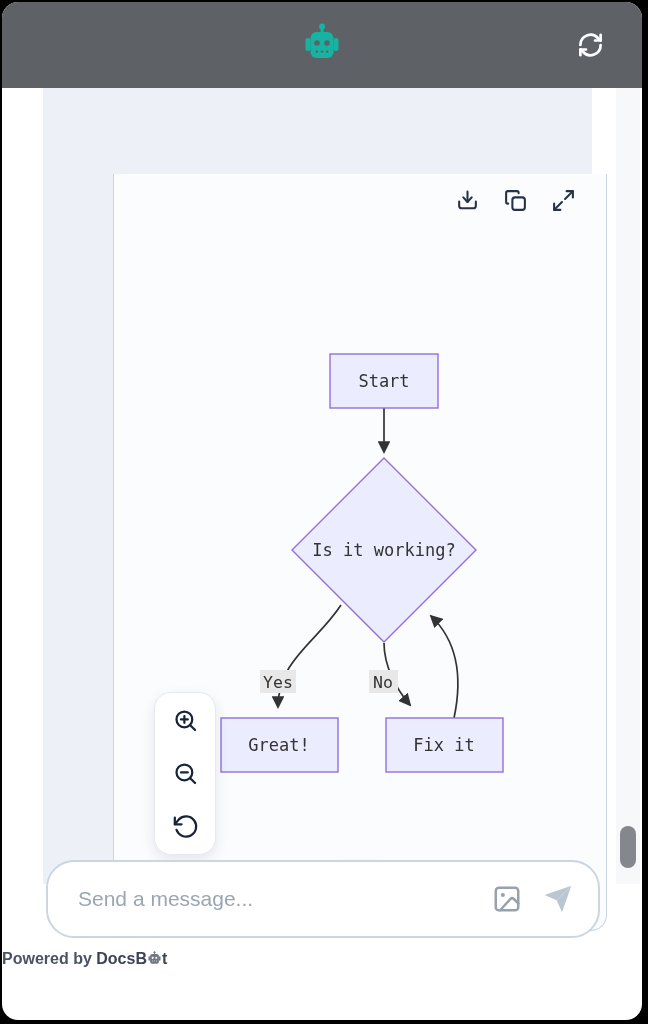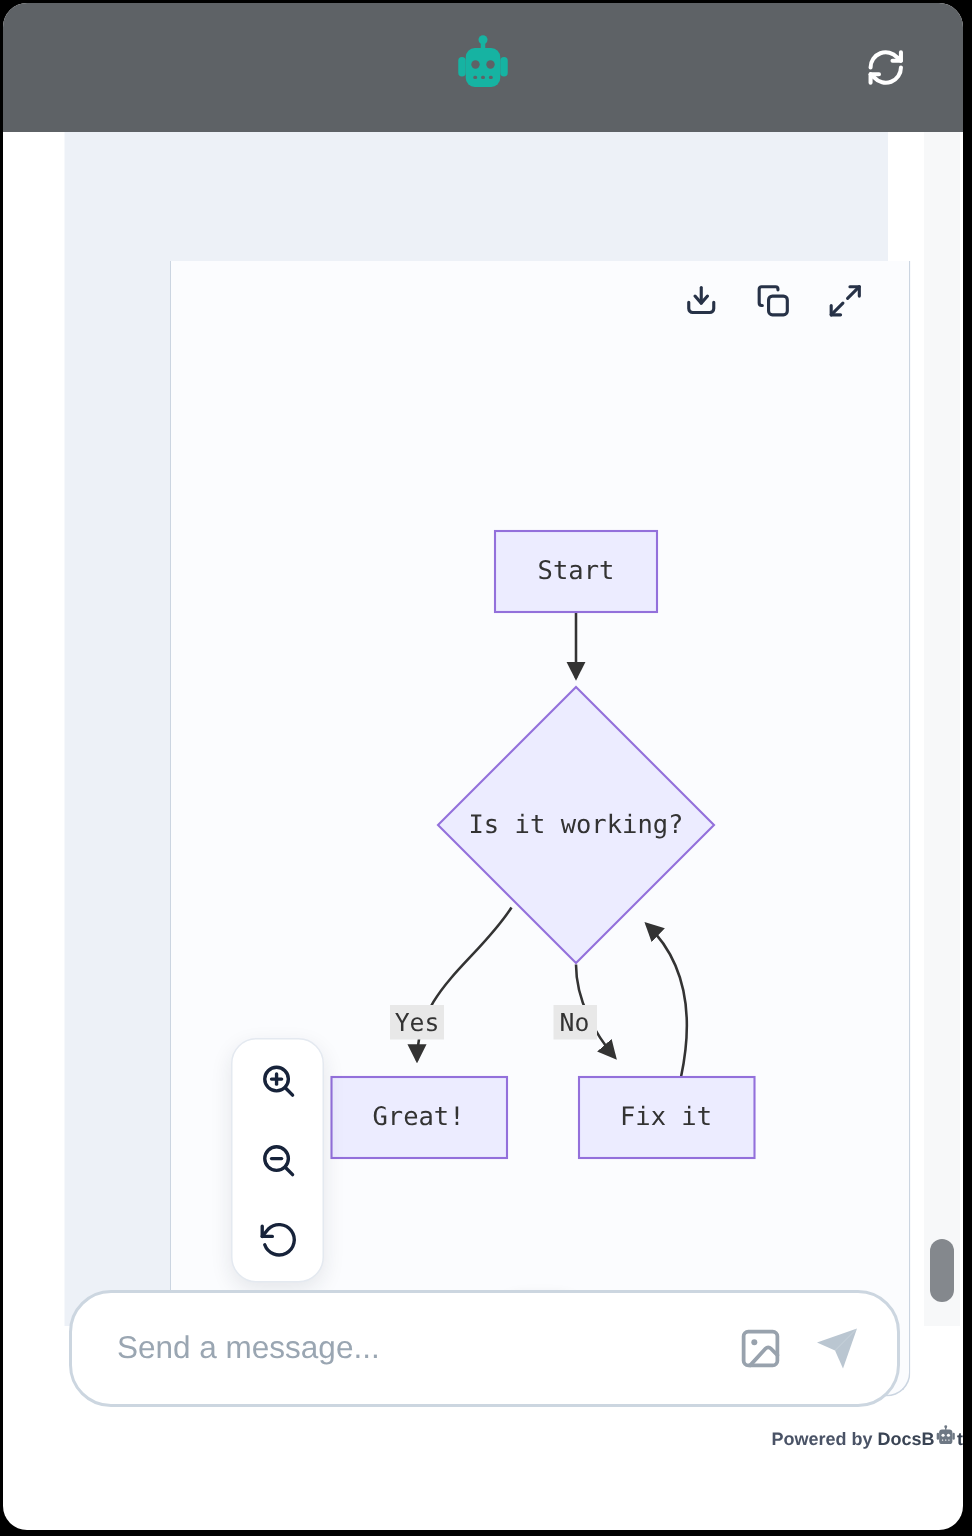--- a/index.html
+++ b/index.html
@@ -75,22 +75,22 @@
     background:#fff;display:flex;align-items:center;padding:0 24px 0 28px;gap:20px;
   }
   .composer input{
     flex:1;border:none;outline:none;background:transparent;
     font-family:"Liberation Sans",sans-serif;font-size:21px;color:#33404d;
   }
   .composer input::placeholder{color:#9aa6b2;}
   .composer button{background:none;border:none;padding:0;cursor:pointer;line-height:0;}
   
   .footer{
-    position:absolute;left:0;right:0;top:948px;text-align:right;
-    font-size:12px;font-weight:600;color:#4a5366;
+    position:absolute;left:0;right:0;top:948px;text-align:left;
+    font-size:16px;font-weight:600;color:#4a5366;
   }
   .footer .brand{font-weight:800;color:#3a4454;}
   .footer .brand svg{vertical-align:-2px;}
 </style>
 </head>
 <body>
 
 <div class="widget">
 
   <div class="header">

